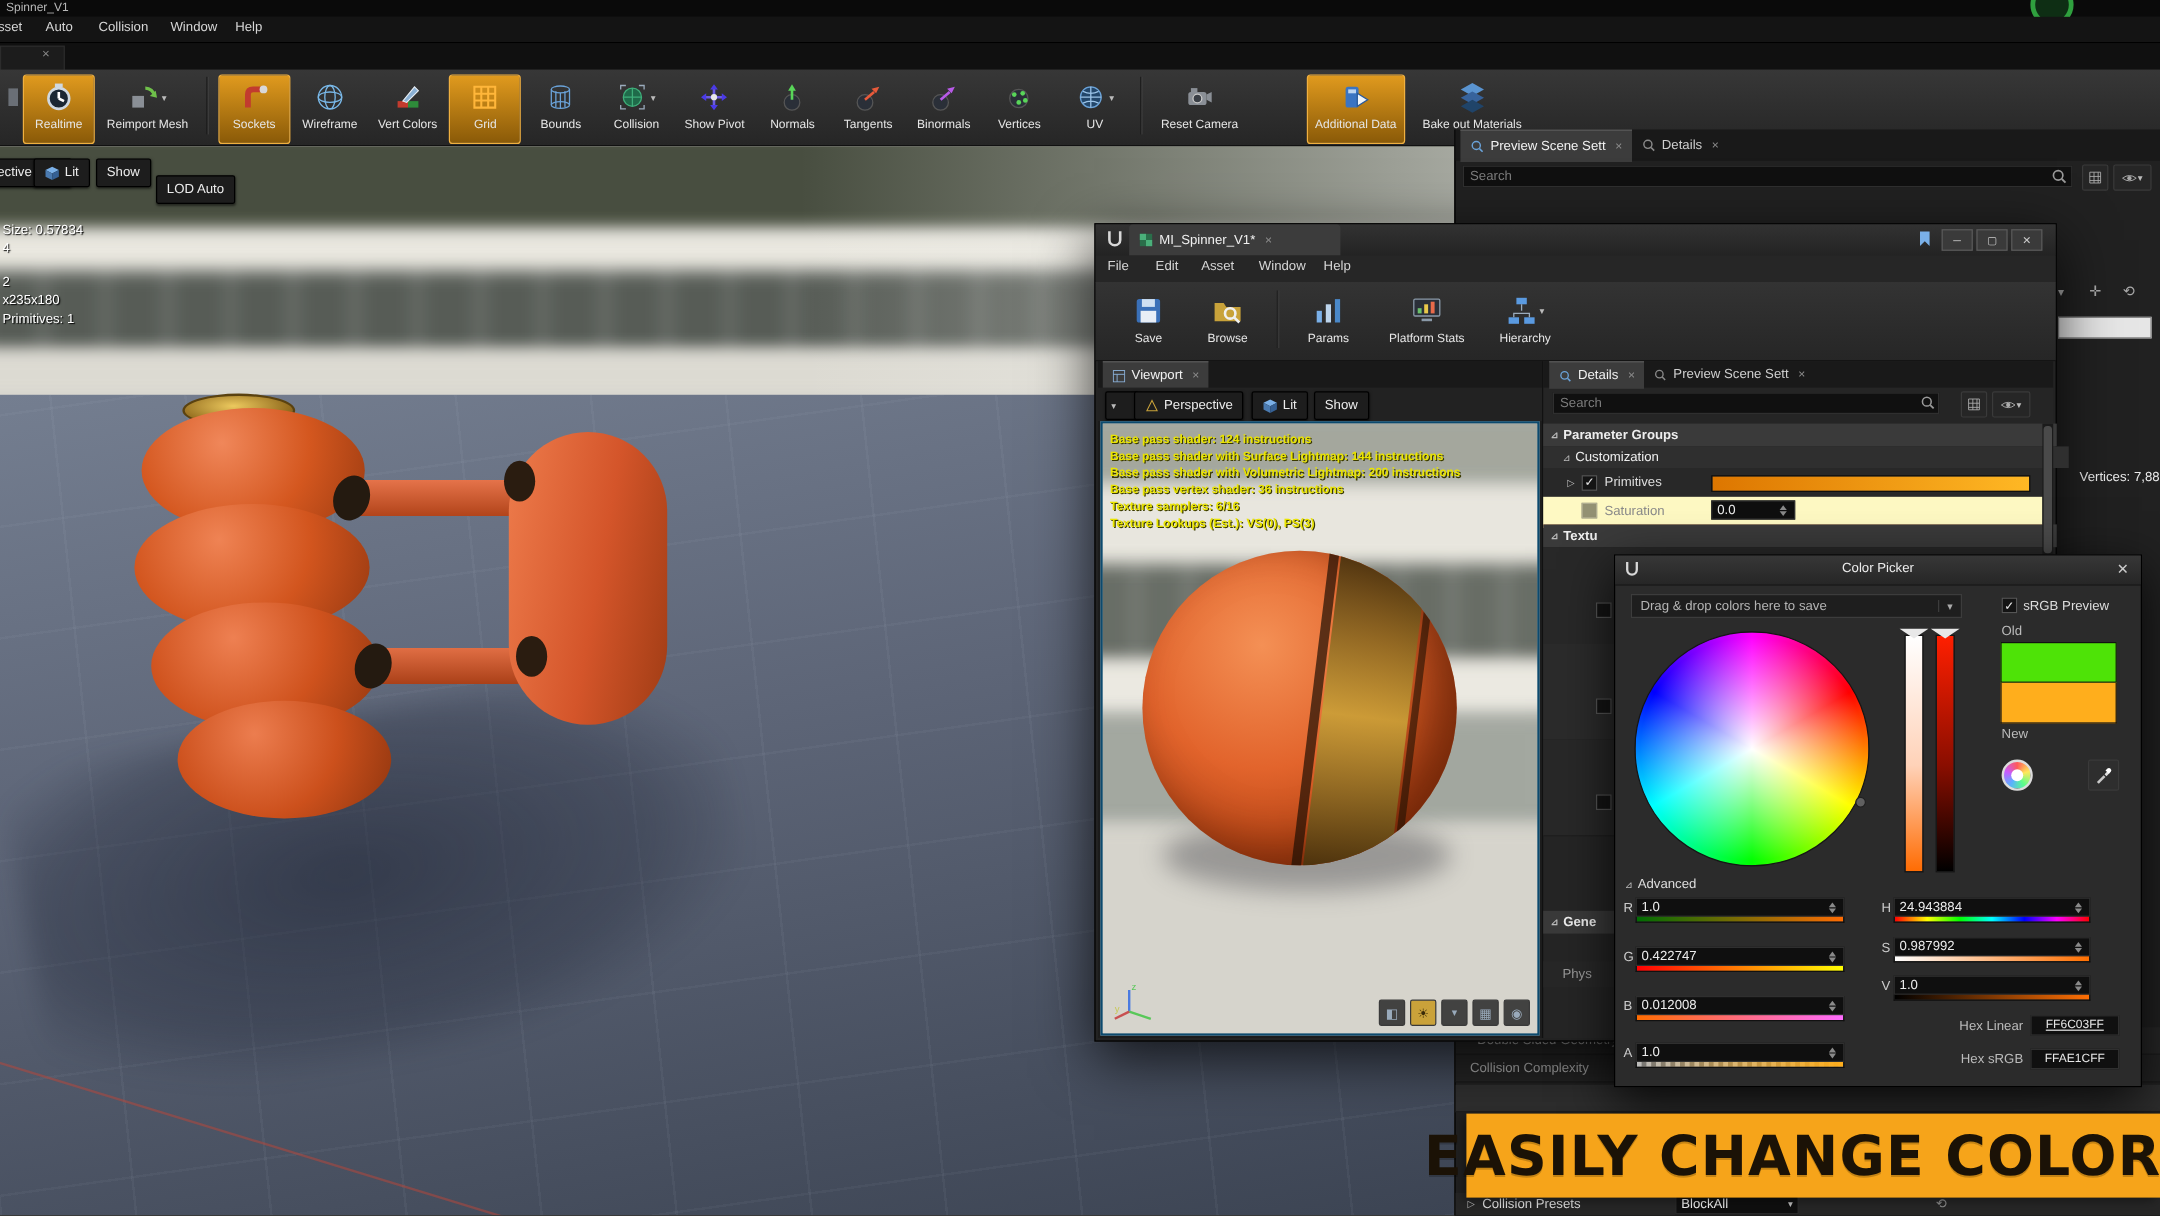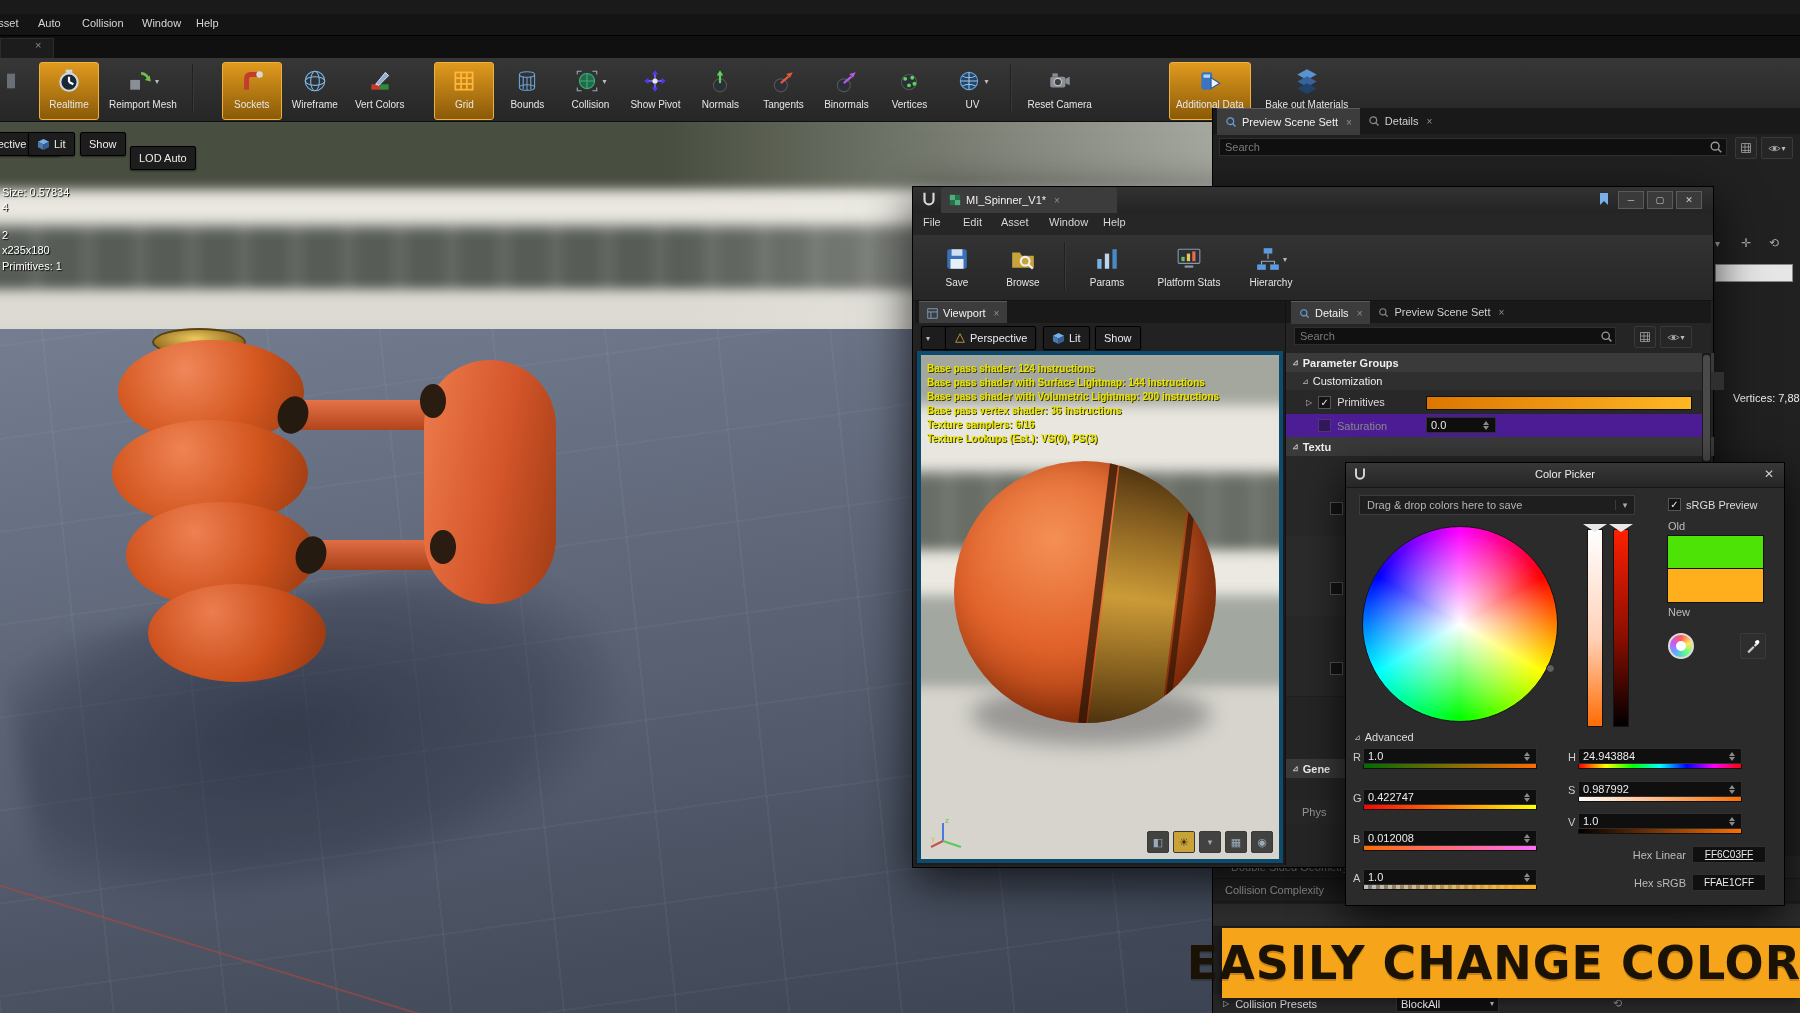--- a/index.html
+++ b/index.html
@@ -9,21 +9,21 @@
   .txt{white-space:nowrap;}
   
   .titlebar{left:0;top:0;width:100%;height:14px;background:#0a0a0a;}
   .menubar{left:0;top:14px;width:100%;height:21px;background:#141414;border-bottom:1px solid #000;}
   .menuitem{top:3px;font-size:11px;color:#d6d6d6;cursor:default;}
   .tabstrip{left:0;top:36px;width:100%;height:22px;background:#101010;}
   
   .toolbar{left:0;top:58px;width:100%;height:64px;background:linear-gradient(#373737,#262626);
            border-bottom:1px solid #101010;display:flex;align-items:flex-start;padding:4px 0 0 12px;box-sizing:border-box;gap:3px;}
   .tbtn{display:flex;flex-direction:column;align-items:center;min-width:46px;height:52px;padding:2px 6px;border-radius:3px;border:1px solid transparent;}
-  .tbtn.active{background:linear-gradient(#e09a1e,#8a5a08);border-color:#f0b040;margin-left:20px;}
+  .tbtn.active{background:linear-gradient(#e09a1e,#8a5a08);border-color:#f0b040;}
   .icorow{display:flex;align-items:center;height:32px;}
   .tlbl{font-size:10px;color:#e6e6e6;margin-top:2px;white-space:nowrap;}
   .dd{font-size:8px;color:#bbb;margin-left:2px;}
   .tsep{width:2px;height:48px;margin:2px 5px 0;background:linear-gradient(90deg,#141414,#454545);}
   
   .vbtn{position:absolute;height:22px;background:#1d1d1d;border:1px solid #000;border-radius:2px;
         color:#ececec;font-size:11px;display:flex;align-items:center;gap:4px;padding:0 8px;box-shadow:0 1px 2px rgba(0,0,0,.5);}
   
   .tab{display:flex;align-items:center;gap:5px;height:100%;padding:0 8px;font-size:11px;color:#cfcfcf;}
   .tab.active{background:#3c3c3c;color:#f2f2f2;border-top:1px solid #5a5a5a;}
@@ -46,20 +46,24 @@
   .blurband{position:absolute;left:-20px;right:-20px;filter:blur(7px);}
   .statline{position:absolute;font-size:11px;color:#fff;text-shadow:1px 1px 1px #000;}
   .shline{position:absolute;left:6px;font-size:10px;font-weight:bold;color:#eae400;text-shadow:1px 1px 0 #3a3a00;white-space:nowrap;}
   .banner-text{font-family:"DejaVu Sans",sans-serif;font-weight:bold;font-size:46px;color:#1b1206;letter-spacing:1px;text-shadow:0 2px 0 rgba(0,0,0,.2);}
 </style>
 </head>
 <body>
 
 <div id="root">
 
+  <div class="abs titlebar">
+    <span class="abs txt" style="left:5px;top:1px;font-size:10px;color:#b8b8b8;">Spinner_V1</span>
+    <div class="abs" style="left:1692px;top:-14px;width:28px;height:28px;border-radius:50%;border:4px solid #2fa03e;background:#0e2e14;"></div>
+  </div>
 
   <div class="abs menubar">
     <span class="abs menuitem txt" style="left:-9px;">Asset</span>
     <span class="abs menuitem txt" style="left:38px;">Auto</span>
     <span class="abs menuitem txt" style="left:82px;">Collision</span>
     <span class="abs menuitem txt" style="left:142px;">Window</span>
     <span class="abs menuitem txt" style="left:196px;">Help</span>
   </div>
 
   <div class="abs tabstrip">
@@ -511,21 +515,21 @@
               <path d="M1 4 v6 l6 3 v-6 z" fill="#4a7ab0"></path>
               <path d="M13 4 v6 l-6 3 v-6 z" fill="#356094"></path>
             </svg>
           <span>Lit</span>
         </div>
         <div class="vbtn" style="left:180px;top:3px;">
           <span>Show</span>
         </div>
       </div>
 
-      <div class="abs" style="left:2px;top:50px;width:366px;height:512px;overflow:hidden;background:#c6c6c0;border:4px solid #0c4a6e;box-sizing:border-box;text-decoration:underline;">
+      <div class="abs" style="left:2px;top:50px;width:366px;height:512px;overflow:hidden;background:#c6c6c0;border:2px solid #0c4a6e;box-sizing:border-box;text-decoration:underline;">
         <div class="blurband" style="top:-10px;height:62px;background:#a0a49a;opacity:.9;"></div>
         <div class="blurband" style="top:52px;height:66px;background:#e8e6de;"></div>
         <div class="blurband" style="top:118px;height:80px;background:#585e56;opacity:.85;background-image:repeating-linear-gradient(90deg,rgba(255,255,255,.16) 0 7px,transparent 7px 44px);"></div>
         <div class="blurband" style="top:198px;height:44px;background:#ebe9e1;"></div>
         <div class="blurband" style="top:242px;height:92px;background:#9aa098;opacity:.8;"></div>
         <div class="blurband" style="top:334px;height:190px;background:#d6d4cc;"></div>
         <div class="abs" style="left:50px;top:330px;width:240px;height:60px;border-radius:50%;background:rgba(40,40,50,.35);filter:blur(10px);"></div>
         <div class="abs" style="left:33px;top:106px;width:262px;height:262px;border-radius:50%;overflow:hidden;background:radial-gradient(circle at 38% 30%,#f49055 0%,#e2642c 42%,#ae3e10 78%,#762706 100%);box-shadow:inset -22px -14px 40px rgba(70,22,4,.55);">
           <div class="abs" style="left:150px;top:-12px;width:72px;height:290px;background:linear-gradient(180deg,#2e2008 0%,#8a6a22 30%,#c9a238 52%,#3c2a0a 100%);opacity:.88;transform:rotate(7deg);"></div>
           <div class="abs" style="left:140px;top:-12px;width:8px;height:290px;background:rgba(30,16,4,.7);transform:rotate(7deg);"></div>
@@ -610,21 +614,21 @@
         <span class="arrow">⊿</span>
         <span>Customization</span>
       </div>
       <div class="abs row" style="left:0;top:89px;width:416px;height:24px;background:#282828;border-bottom:1px solid #202020;">
         <span class="arrow" style="margin-left:20px;">▷</span>
         <span class="chk" style="margin-left:6px;">✓</span>
         <span style="margin-left:6px;color:#ddd;">Primitives</span>
         <div class="abs" style="left:140px;top:6px;width:264px;height:12px;border:1px solid #101010;background:linear-gradient(90deg,#dd7600,#ffb824);"></div>
         <span style="position:absolute;left:408px;top:4px;color:#8a8a8a;font-size:10px;"></span>
       </div>
-      <div class="abs row" style="left:0;top:113px;width:416px;height:23px;background:#4c1d95;border-bottom:3px solid #fdba74;">
+      <div class="abs row" style="left:0;top:113px;width:416px;height:23px;background:#fef9c3;border-bottom:3px solid #fdba74;">
         <span class="chk" style="margin-left:32px;opacity:.45;"></span>
         <span style="margin-left:6px;color:#8a8a8a;">Saturation</span>
         <div class="valbox" style="position:absolute;left:140px;top:3px;width:70px;height:16px;">
           <span>0.0</span>
           <span class="spin">
               <b class="up"></b>
               <b class="dn"></b>
             </span>
         </div>
       </div>

